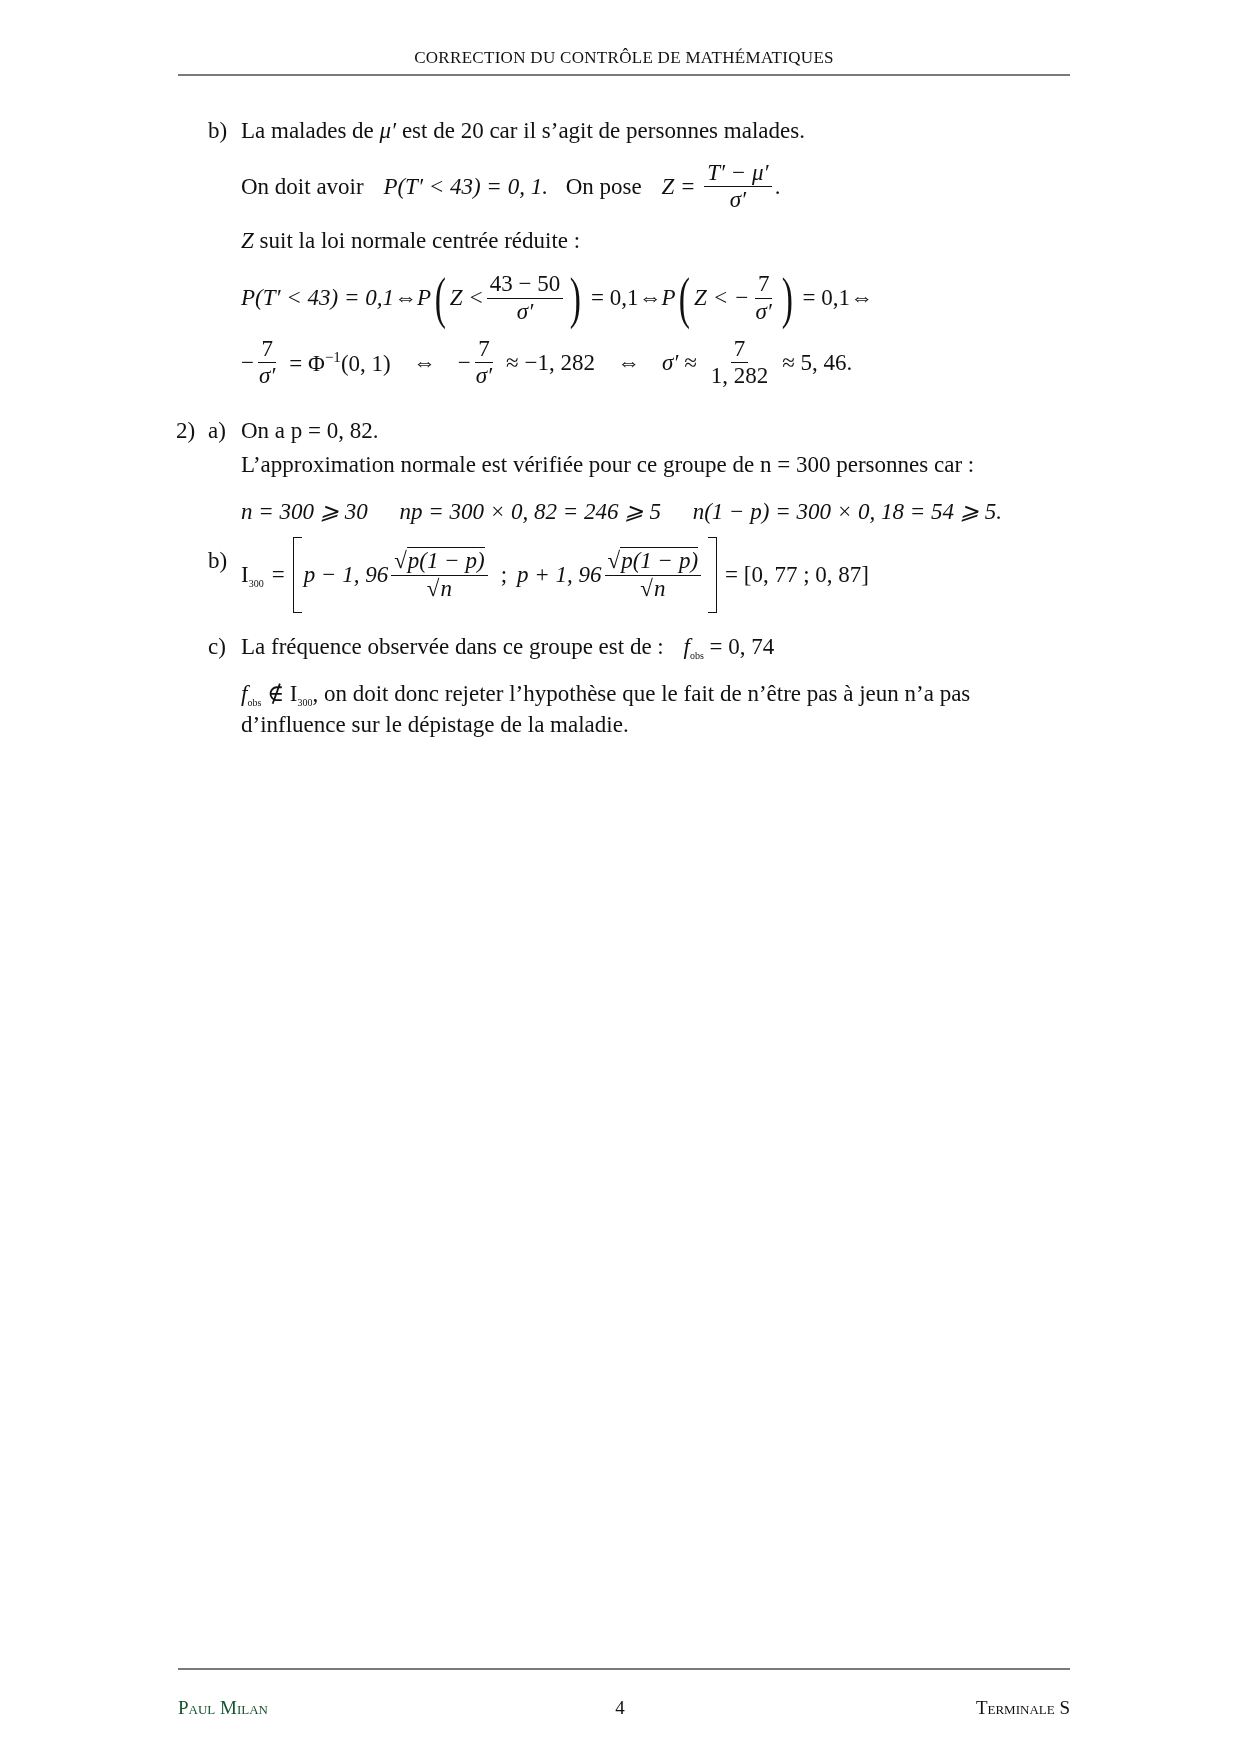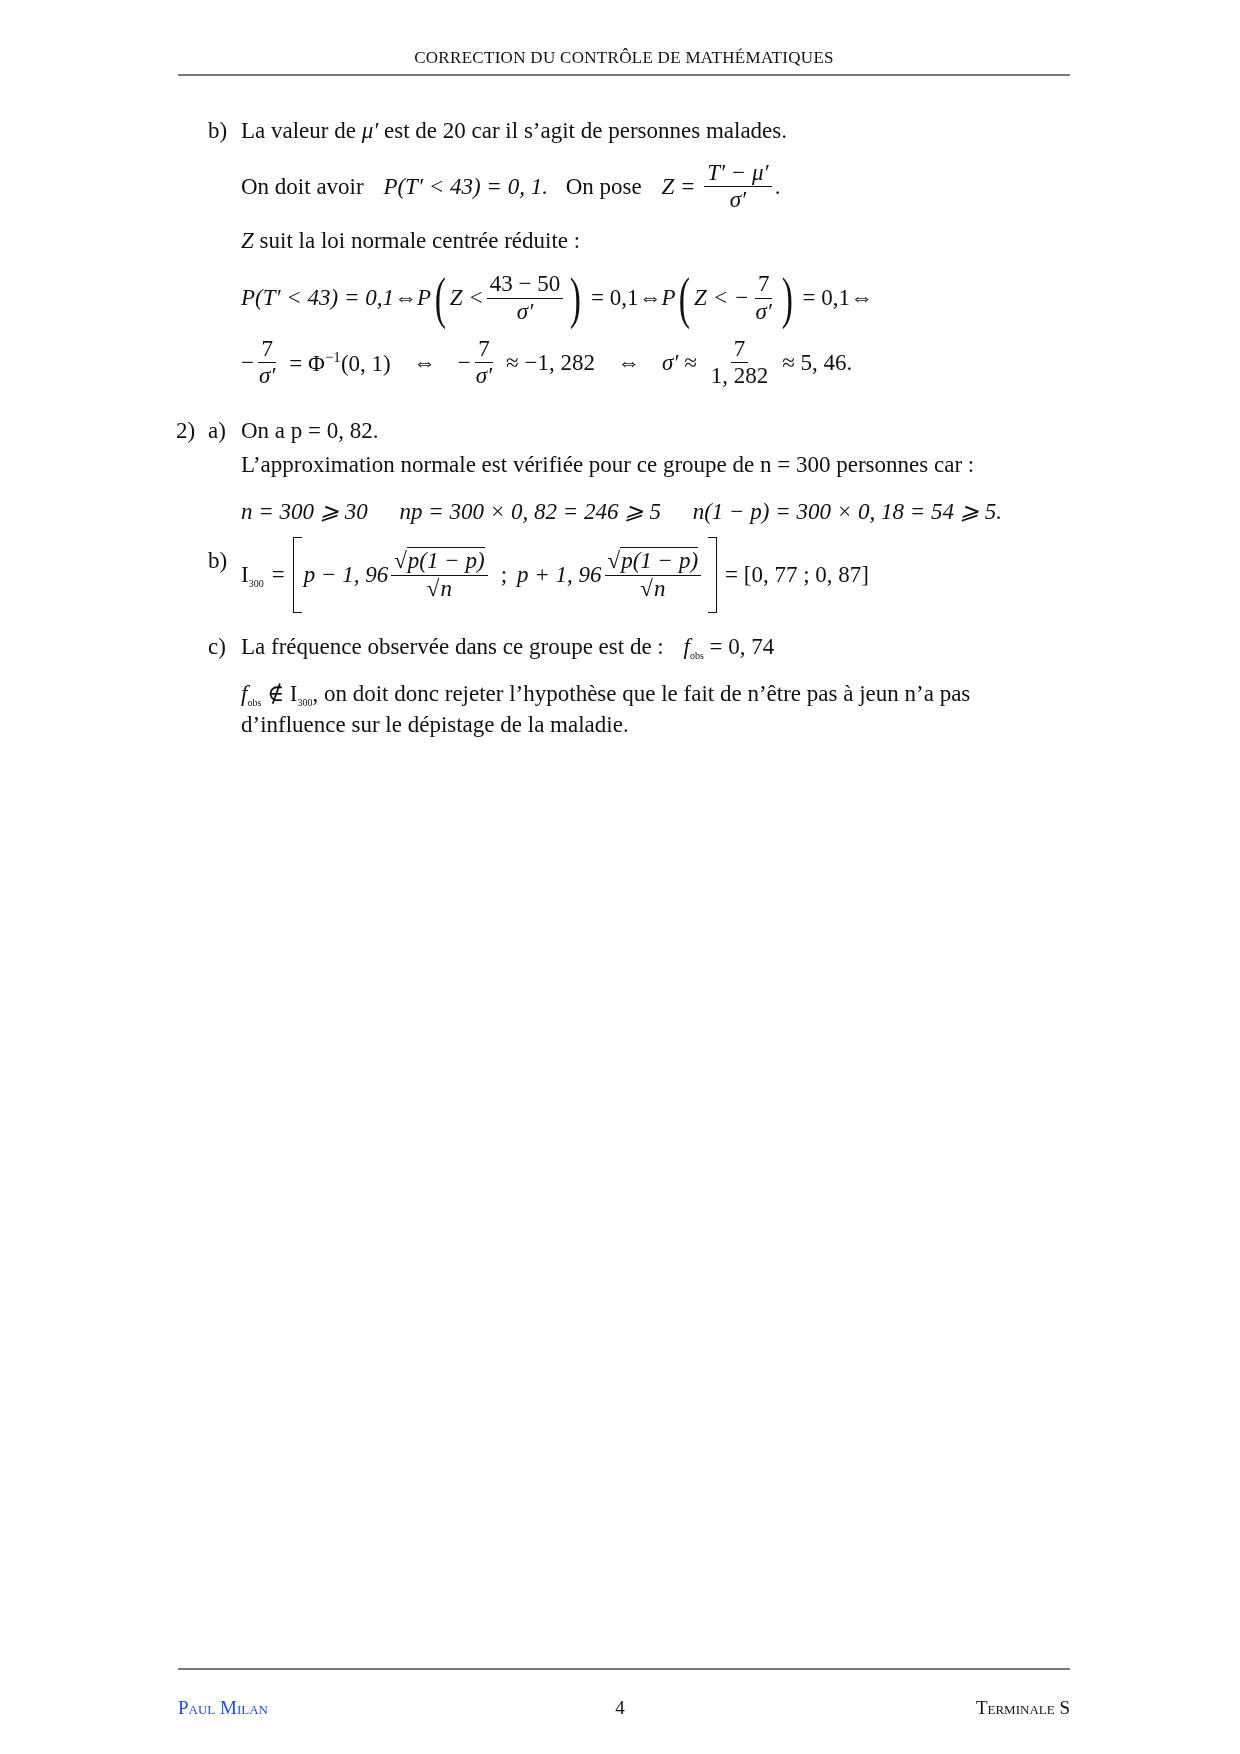--- a/index.html
+++ b/index.html
@@ -3,21 +3,21 @@
 <meta charset="utf-8">
 <style>
   html, body { margin:0; padding:0; background:#ffffff; }
   body { width:1240px; height:1754px; position:relative; overflow:hidden;
          font-family:"Liberation Serif","DejaVu Serif",serif; color:#111; font-size:23px; }
   .abs { position:absolute; white-space:nowrap; }
   .i { font-style:italic; }
   .rule { position:absolute; left:178px; width:892px; height:2px; background:#7a7a7a; }
   .sc { font-variant:small-caps; }
   .header { top:48px; left:178px; width:892px; text-align:center; font-size:17px; letter-spacing:0.3px; }
-  .footer-left { top:1697px; left:178px; font-size:19px; color:#1d4ed8; }
+  .footer-left { top:1697px; left:178px; font-size:19px; color:#14532d; }
   .footer-center { top:1697px; left:0; width:1240px; text-align:center; font-size:19px; }
   .footer-right { top:1697px; right:170px; font-size:19px; }
   .frac { display:inline-flex; flex-direction:column; align-items:center; vertical-align:middle; margin:0 3px; }
   .frac .num { border-bottom:1.5px solid #111; padding:0 3px; line-height:1.15; }
   .frac .den { padding:0 3px; line-height:1.15; }
   .bigparen { font-size:56px; font-weight:100; vertical-align:middle; line-height:1; transform:scaleX(0.6); display:inline-block; }
   .sqrt { border-top:1.5px solid #111; padding-left:1px; }
   .sub { font-size:10px; vertical-align:-5px; }
   .sup { font-size:15px; vertical-align:9px; }
   .bracket { display:inline-block; vertical-align:middle; width:8px; height:74px; border:1.5px solid #111; }
@@ -25,21 +25,21 @@
   .bracket.r { border-left:none; }
 </style>
 </head>
 <body>
 
 <div class="abs header sc">CORRECTION DU CONTRÔLE DE MATHÉMATIQUES</div>
 <div class="rule" style="top:74px;"></div>
 
 <div class="abs" style="top:118px; left:208px;">b)</div>
 <div class="abs" style="top:118px; left:241px;">
-  <span>La valeur de </span><span class="i">μ′</span><span> est de 20 car il s’agit de personnes malades.</span>
+  <span>La malades de </span><span class="i">μ′</span><span> est de 20 car il s’agit de personnes malades.</span>
 </div>
 
 <div class="abs" style="top:160px; left:241px;">
   <span style="vertical-align:middle;">On doit avoir</span>
   <span class="i" style="margin-left:14px; vertical-align:middle;">P(T′ &lt; 43) = 0, 1.</span>
   <span style="margin-left:12px; vertical-align:middle;">On pose</span>
   <span class="i" style="margin-left:14px; vertical-align:middle;">Z =</span>
   <span class="frac i">
       <span class="num">T′ − μ′</span>
       <span class="den">σ′</span>

